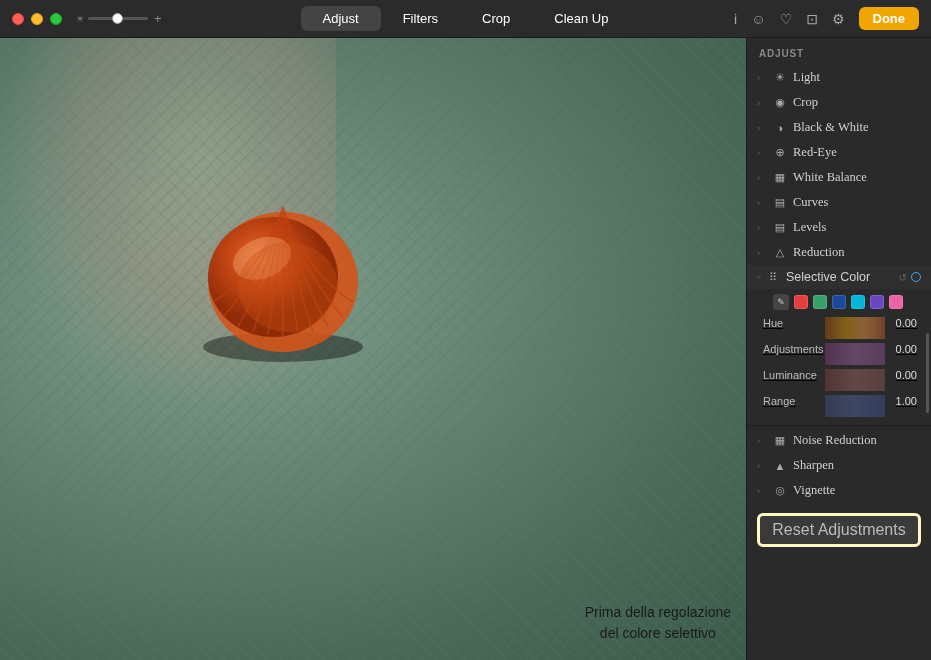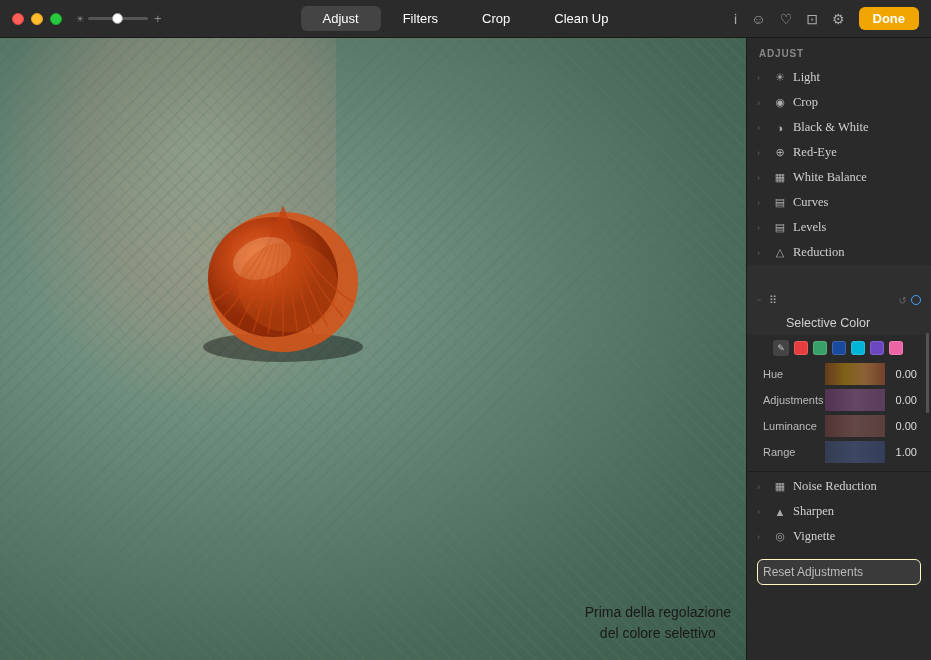--- a/index.html
+++ b/index.html
@@ -263,24 +263,24 @@
       cursor: pointer;
       border: 1px solid rgba(255,255,255,0.15);
     }
 
     .slider-row {
       padding: 2px 10px 2px 12px;
       background: #2a2a2a;
     }
     .slider-row-inner {
       display: flex;
-      align-items: center;
       height: 22px;
       border-radius: 4px;
       overflow: hidden;
+      text-decoration: underline;
     }
     .slider-label {
       color: #bbb;
       font-size: 11px;
       width: 66px;
       padding-left: 4px;
       flex-shrink: 0;
     }
     .slider-bar-container {
       flex: 1;
@@ -326,26 +326,27 @@
       background: #1f1f1f;
       margin: 2px 0;
     }
 
     .reset-btn-container {
       padding: 10px 10px;
     }
     .reset-btn {
       width: 100%;
       background: #3a3a3a;
-      border: 1px solid #fef9c3;
+      border: 3px solid #fef9c3;
       border-radius: 6px;
       color: #bbb;
-      font-size: 12px;
+      font-size: 16px;
       padding: 5px;
       cursor: pointer;
+      text-align: center;
     }
 
     
     .caption {
       position: absolute;
       bottom: 16px;
       right: 200px;
       color: #1a1a1a;
       font-size: 14px;
       text-align: center;
@@ -493,21 +494,21 @@
 
   <div class="adjust-item">
     <span class="chevron">›</span>
     <span class="item-icon">△</span>
     <span class="item-label">Reduction</span>
   </div>
 
   <div class="selective-color-header">
     <span class="sc-chevron">›</span>
     <span style="width:14px;text-align:center;font-size:11px;color:#aaa;">⠿</span>
-    <span style="flex:1;font-size:12.5px;color:#d0d0d0;margin-top:46px;">Selective Color</span>
+    <span style="flex:1;font-size:12.5px;color:#d0d0d0;">Selective Color</span>
     <div class="sc-icons">
       <span class="sc-reset">↺</span>
       <span class="sc-circle"></span>
     </div>
   </div>
 
   <div class="color-picker-row">
     <div class="cp-eyedropper">✎</div>
     <div class="cp-swatch" style="background:#e53e3e;"></div>
     <div class="cp-swatch" style="background:#38a169;"></div>

